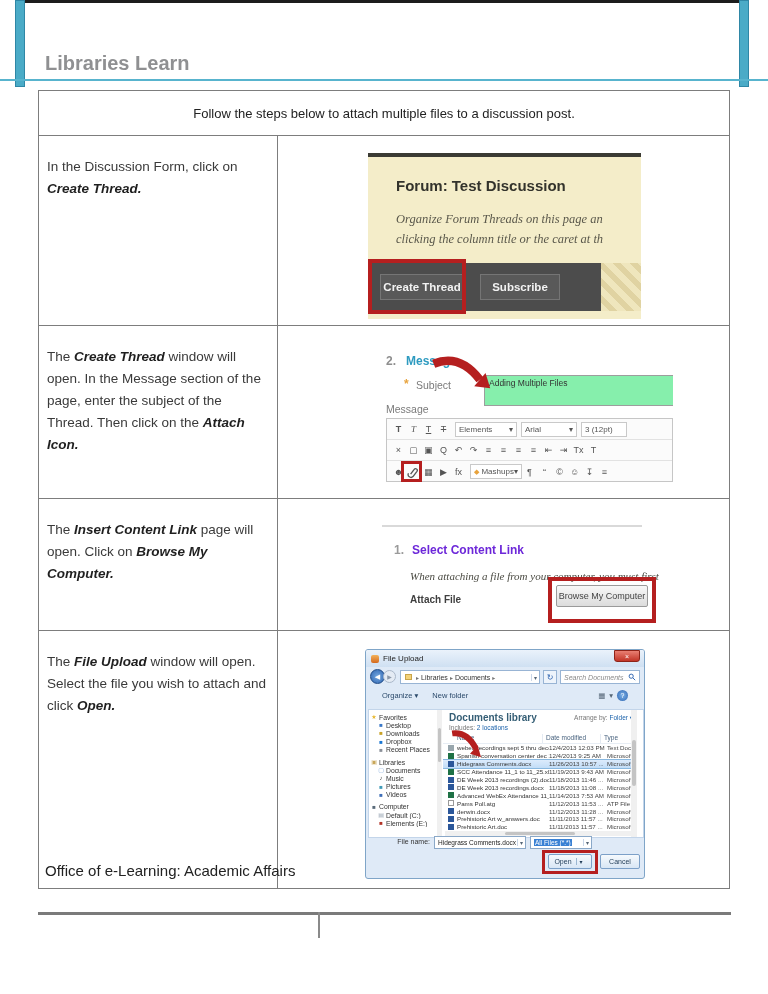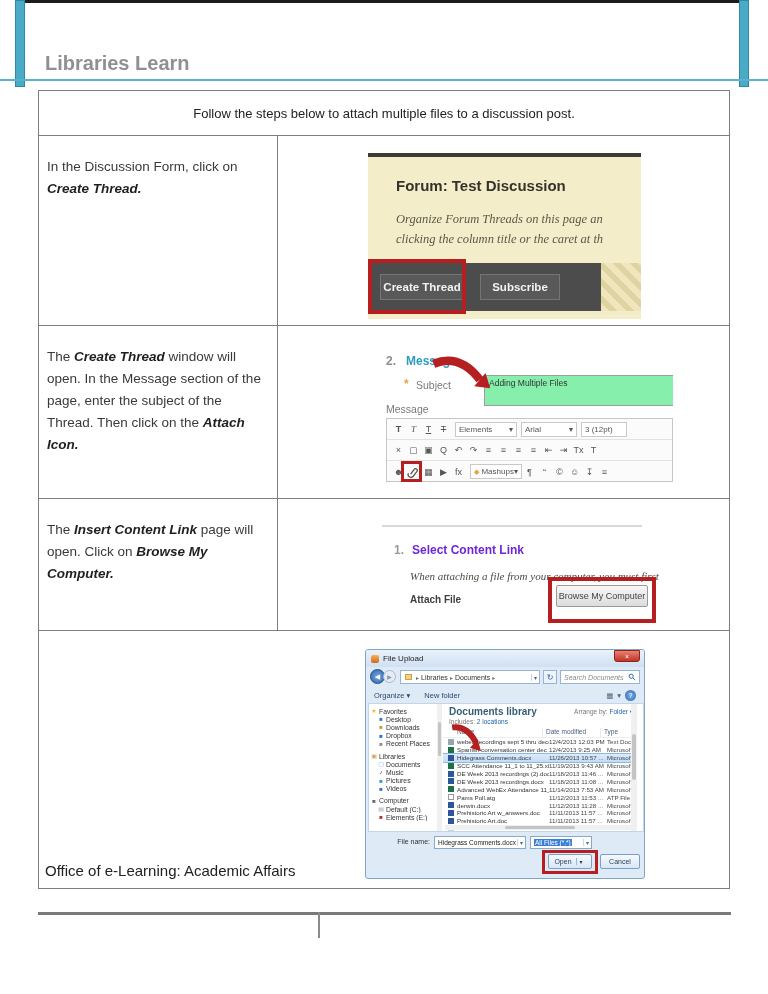--- a/index.html
+++ b/index.html
@@ -100,26 +100,26 @@
           border:1px solid #98b4d4; display:flex; align-items:center; padding:0 2px; color:#333; }
   .addr .fold { width:7px; height:6px; background:#f3d27a; border:1px solid #c9a send; border:1px solid #c9a54a; margin:0 2px; }
   .addr .sep { color:#777; margin:0 2px; font-size:6px; }
   .addr .car { margin-left:auto; color:#567; border-left:1px solid #c9d6e8; padding-left:2px; font-size:6px; }
   .refr { position:absolute; left:177px; top:3px; width:14px; height:14px; background:#eef4fb;
           border:1px solid #98b4d4; color:#2e64b0; font-size:8px; display:flex; align-items:center; justify-content:center; }
   .srch { position:absolute; left:194px; top:3px; width:80px; height:14px; background:#fff;
           border:1px solid #98b4d4; display:flex; align-items:center; padding:0 3px; color:#8a8a8a; font-style:italic; }
   .srch svg { margin-left:auto; }
   .dcmd { position:absolute; left:0; top:37px; width:100%; height:16px; display:flex; align-items:center;
-          padding:0 8px; color:#2b4a6b; font-size:7.5px; }
+          padding:0 16px; color:#2b4a6b; font-size:7.5px; }
   .dcmd .nf { margin-left:14px; }
   .dcmd .right { margin-left:auto; display:flex; align-items:center; gap:4px; color:#567; }
   .helpq { width:11px; height:11px; border-radius:50%; background:radial-gradient(#7db2e8,#2e64b0);
            color:#fff; display:flex; align-items:center; justify-content:center; font-size:7px; }
-  .dbody { position:absolute; left:2px; top:53px; width:276px; height:129px; background:#fff;
+  .dbody { position:absolute; left:2px; top:59px; width:276px; height:129px; background:#fff;
            border:1px solid #c3d5ea; }
   .spane { position:absolute; left:0; top:0; bottom:0; width:68px; padding-top:3px; }
   .srow { display:flex; align-items:center; height:8.2px; font-size:6.8px; color:#333; padding-left:2px; white-space:nowrap; overflow:hidden; }
   .srow .sic { width:6px; text-align:center; margin-right:2px; font-size:6px; line-height:6px; }
   .srow.ind { padding-left:9px; }
   .srow.gap { height:4px; }
   .gold .sic { color:#e8b832; } .c-desk .sic{color:#3a78c8;} .c-dl .sic{color:#c9a227;}
   .c-dbx .sic{color:#1976d2;} .c-rp .sic{color:#8a8f98;} .c-lib .sic{color:#c9a75a;}
   .c-doc .sic{color:#7da7d9;} .c-mus .sic{color:#555;} .c-pic .sic{color:#3f9bb8;}
   .c-vid .sic{color:#3f6fb8;} .c-comp .sic{color:#5a6b7a;} .c-c .sic{color:#9aa7b5;} .c-e .sic{color:#b33327;}
@@ -301,20 +301,23 @@
           <div class="abs s3hd">Select Content Link</div>
           <div class="abs s3note">When attaching a file from your computer, you must first</div>
           <div class="abs s3attach">Attach File</div>
           <div class="abs s3btn">Browse My Computer</div>
           <div class="redbox s3red"></div>
         </div>
       </div>
     </div>
 
     <div class="trow r4">
+      <div class="lcell">
+        <p class="instr"><span>The </span><b>File Upload</b><span> window will open. Select the file you wish to attach and click </span><b>Open.</b></p>
+      </div>
       <div class="rcell">
         <div class="abs dlg">
 
           <div class="dtitle">
             <span class="dticon"></span>
             <span>File Upload</span>
           </div>
           <div class="dclose">×</div>
 
           <div class="dnav">

